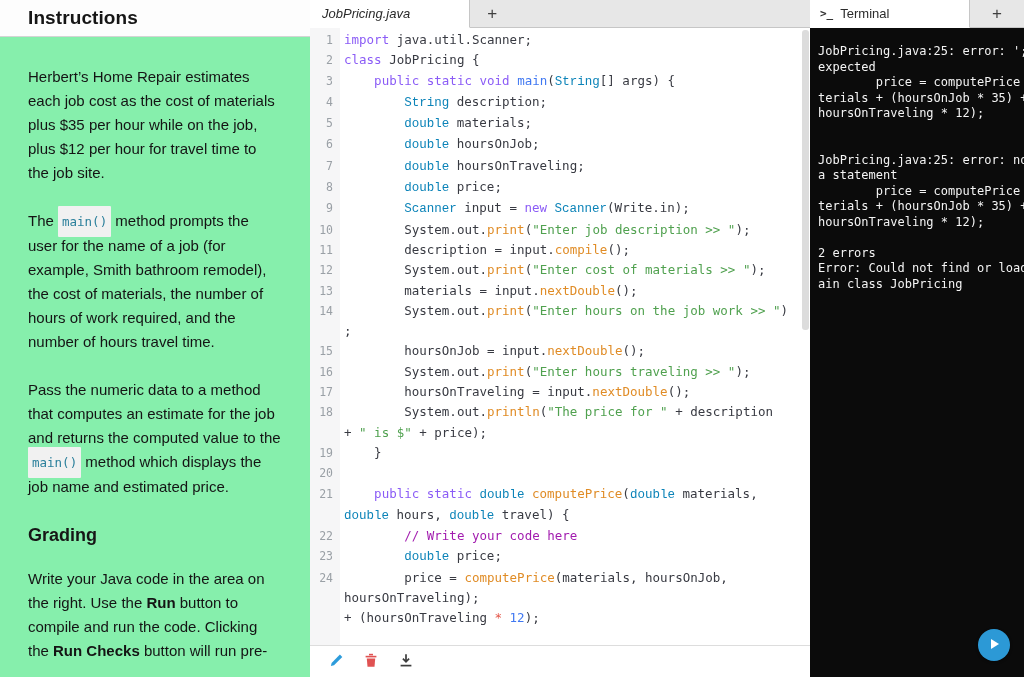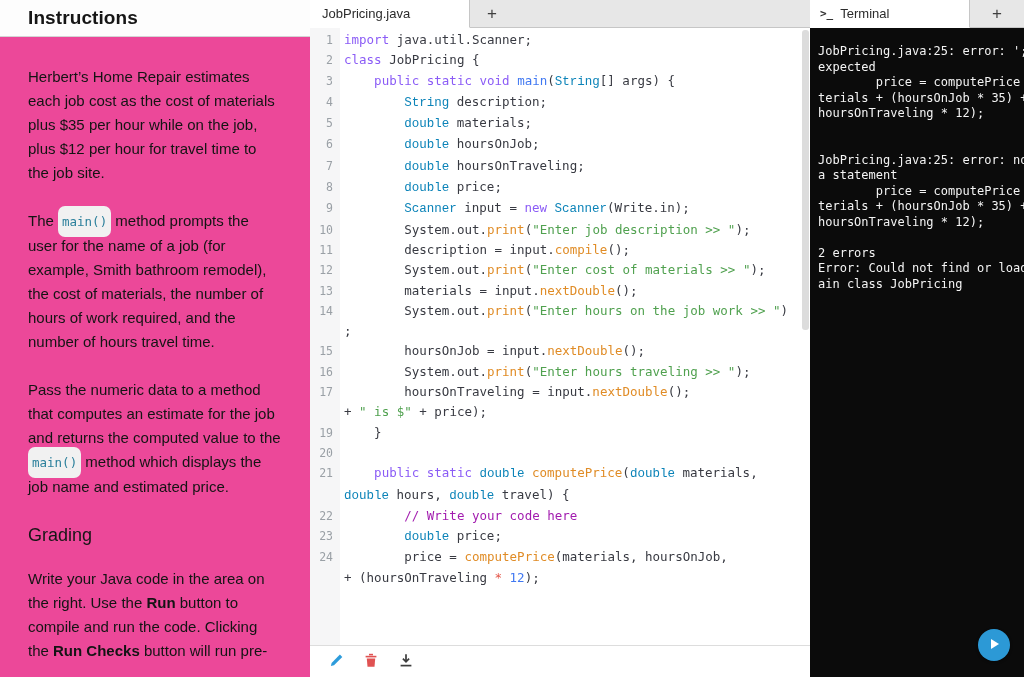--- a/index.html
+++ b/index.html
@@ -1,33 +1,33 @@
 <!DOCTYPE html>
 <html><head>
 <meta charset="utf-8">
 <style>
   * { margin:0; padding:0; box-sizing:border-box; }
   html,body { width:1024px; height:677px; overflow:hidden; }
   body { font-family:"Liberation Sans", sans-serif; background:#fff; position:relative; }
 
   
-  .panel-left { position:absolute; left:0; top:0; width:332px; height:677px; background:#ec4899; border-right:1px solid #c9c9c9; overflow:hidden; }
+  .panel-left { position:absolute; left:0; top:0; width:332px; height:677px; background:#86efac; border-right:1px solid #c9c9c9; overflow:hidden; }
   .left-header { height:37px; background:#fdfdfd; border-bottom:1px solid #d4d4d4; display:flex; align-items:center; padding-left:28px; }
   .left-header h1 { font-size:19px; font-weight:bold; color:#161616; letter-spacing:.1px; }
   .left-body { padding:28px 38px 0 28px; font-size:15px; line-height:24px; color:#141414; }
   .left-body p { margin:0 12px 24px 0; }
-  .left-body h2 { font-size:18px; font-weight:normal; color:#161616; margin:14px 0 20px 0; }
+  .left-body h2 { font-size:18px; font-weight:bold; color:#161616; margin:14px 0 20px 0; }
   .left-body strong { font-weight:bold; }
-  .inline-code { font-family:"DejaVu Sans Mono", monospace; font-size:12.5px; color:#2a7f9b; background:#f1f1f1; border-radius:7px; padding:8px 4px; }
+  .inline-code { font-family:"DejaVu Sans Mono", monospace; font-size:12.5px; color:#2a7f9b; background:#f1f1f1; border-radius:1px; padding:8px 4px; }
   .left-scroll-track { position:absolute; top:38px; right:1px; width:8px; bottom:0; background:#f4f4f4; }
   .left-scroll-thumb { position:absolute; top:6px; left:1px; width:6px; height:86px; background:#c3c3c3; border-radius:3px; }
 
   
   .editor { position:absolute; left:310px; top:0; width:500px; height:677px; background:#fff; }
-  .tabbar { height:28px; background:#e7e7e7; border-bottom:1px solid #c6c6c6; display:flex; align-items:stretch; }
+  .tabbar { height:28px; background:#e7e7e7; border-bottom:1px solid #c6c6c6; display:flex; align-items:stretch;font-style:italic; }
   .tab-active { width:160px; background:#fff; border-right:1px solid #c6c6c6; display:flex; align-items:center; padding-left:12px; font-size:13px; color:#2b2b2b; margin-bottom:-1px; border-bottom:1px solid #fff; }
   .tab-plus { width:44px; display:flex; align-items:center; justify-content:center; font-size:17px; color:#3f3f3f; cursor:pointer; }
   .code-area { position:absolute; top:28px; left:0; right:0; bottom:32px; overflow:hidden; }
   .gutter-bg { position:absolute; left:0; top:0; bottom:0; width:30px; background:#f6f6f7; }
   .code-rows { position:relative; padding-top:2px; font-family:"DejaVu Sans Mono", monospace; font-size:12.5px; line-height:20.3px; }
   .crow { display:flex; }
   .crow .ln { flex:0 0 30px; width:30px; text-align:right; padding-right:7px; color:#9aa0a6; font-size:11.5px; }
   .crow .ctext { white-space:pre; padding-left:4px; color:#383a42; flex:1 1 auto; overflow:hidden; }
   .tk-k { color:#8b5cf6; }
   .tk-t { color:#0b83b8;font-family:Liberation Mono, monospace; }
@@ -149,20 +149,24 @@
         </div>
         <div class="crow">
           <div class="ln">16</div>
           <div class="ctext"><span>        System.out.</span><span class="tk-f">print</span><span>(</span><span class="tk-s">"Enter hours traveling &gt;&gt; "</span><span>);</span></div>
         </div>
         <div class="crow">
           <div class="ln">17</div>
           <div class="ctext"><span>        hoursOnTraveling = input.</span><span class="tk-f">nextDouble</span><span>();</span></div>
         </div>
         <div class="crow">
+          <div class="ln">18</div>
+          <div class="ctext"><span>        System.out.</span><span class="tk-f">println</span><span>(</span><span class="tk-s">"The price for "</span><span> + description</span></div>
+        </div>
+        <div class="crow">
           <div class="ln"></div>
           <div class="ctext"><span>+ </span><span class="tk-s">" is $"</span><span> + price);</span></div>
         </div>
         <div class="crow">
           <div class="ln">19</div>
           <div class="ctext"><span>    }</span></div>
         </div>
         <div class="crow">
           <div class="ln">20</div>
           <div class="ctext">&nbsp;</div>
@@ -179,20 +183,24 @@
           <div class="ln">22</div>
           <div class="ctext"><span>        </span><span class="tk-c">// Write your code here</span></div>
         </div>
         <div class="crow">
           <div class="ln">23</div>
           <div class="ctext"><span>        </span><span class="tk-t">double</span><span> price;</span></div>
         </div>
         <div class="crow">
           <div class="ln">24</div>
           <div class="ctext"><span>        price = </span><span class="tk-f">computePrice</span><span>(materials, hoursOnJob,</span></div>
+        </div>
+        <div class="crow">
+          <div class="ln"></div>
+          <div class="ctext"><span>hoursOnTraveling);</span></div>
         </div>
         <div class="crow">
           <div class="ln"></div>
           <div class="ctext"><span>+ (hoursOnTraveling </span><span class="tk-o">*</span><span> </span><span class="tk-n">12</span><span>);</span></div>
         </div>
       </div>
     <div class="editor-scroll-thumb"></div>
   </div>
 
   <div class="editor-toolbar">

